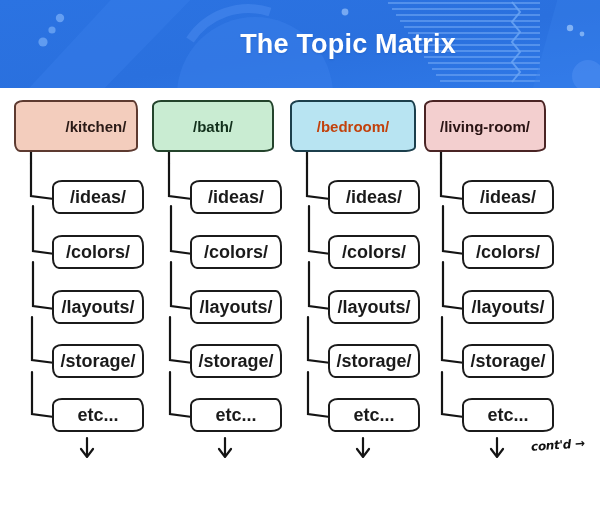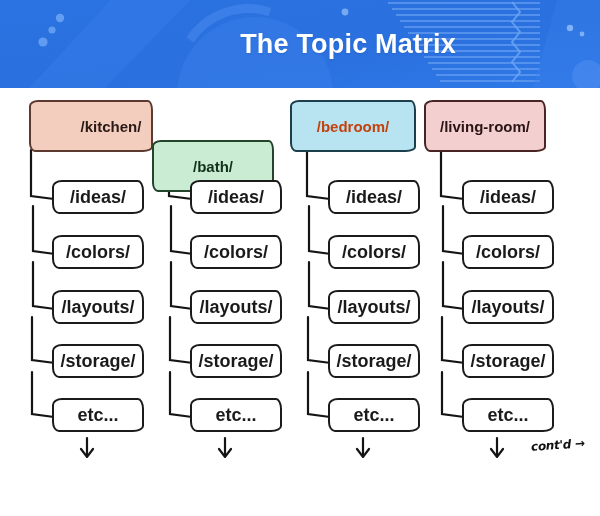--- a/index.html
+++ b/index.html
@@ -171,21 +171,21 @@
           <path d="M25 118 L25 163 L47 166"></path>
           <path d="M25 174 L25 218 L47 221"></path>
           <path d="M24 229 L24 272 L47 275"></path>
           <path d="M24 284 L24 326 L46 329"></path>
         </g>
         <g stroke="#141414" stroke-width="2.2" fill="none" stroke-linecap="round">
           <path d="M79 350 L79 368"></path>
           <path d="M73 361 L79 369 L85 361"></path>
         </g>
       </svg>
-      <div class="box head c0" style="left:21px; top:12px; width:124px; height:52px;padding-left:40px;">/kitchen/</div>
+      <div class="box head c0" style="left:6px; top:12px; width:124px; height:52px;padding-left:40px;">/kitchen/</div>
       <div class="box child" style="left:44px; top:92px;">/ideas/</div>
       <div class="box child" style="left:44px; top:147px;">/colors/</div>
       <div class="box child" style="left:44px; top:202px;">/layouts/</div>
       <div class="box child" style="left:44px; top:256px;">/storage/</div>
       <div class="box child" style="left:44px; top:310px;">etc...</div>
     </div>
 
     <div class="column" style="left:146px;">
       <svg class="conn" viewBox="0 0 136 370">
         <g fill="none" stroke="#141414" stroke-width="2.2" stroke-linecap="round">
@@ -194,21 +194,21 @@
           <path d="M25 118 L25 163 L47 166"></path>
           <path d="M25 174 L25 218 L47 221"></path>
           <path d="M24 229 L24 272 L47 275"></path>
           <path d="M24 284 L24 326 L46 329"></path>
         </g>
         <g stroke="#141414" stroke-width="2.2" fill="none" stroke-linecap="round">
           <path d="M79 350 L79 368"></path>
           <path d="M73 361 L79 369 L85 361"></path>
         </g>
       </svg>
-      <div class="box head c1" style="left:6px; top:12px; width:122px; height:52px;margin-top:40px;">/bath/</div>
+      <div class="box head c1" style="left:6px; top:12px; width:122px; height:52px;">/bath/</div>
       <div class="box child" style="left:44px; top:92px;">/ideas/</div>
       <div class="box child" style="left:44px; top:147px;">/colors/</div>
       <div class="box child" style="left:44px; top:202px;">/layouts/</div>
       <div class="box child" style="left:44px; top:256px;">/storage/</div>
       <div class="box child" style="left:44px; top:310px;">etc...</div>
     </div>
 
     <div class="column" style="left:284px;">
       <svg class="conn" viewBox="0 0 136 370">
         <g fill="none" stroke="#141414" stroke-width="2.2" stroke-linecap="round">

